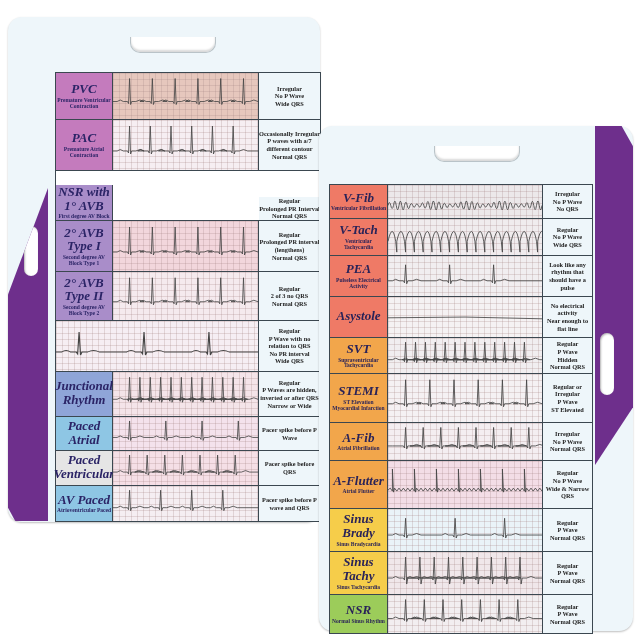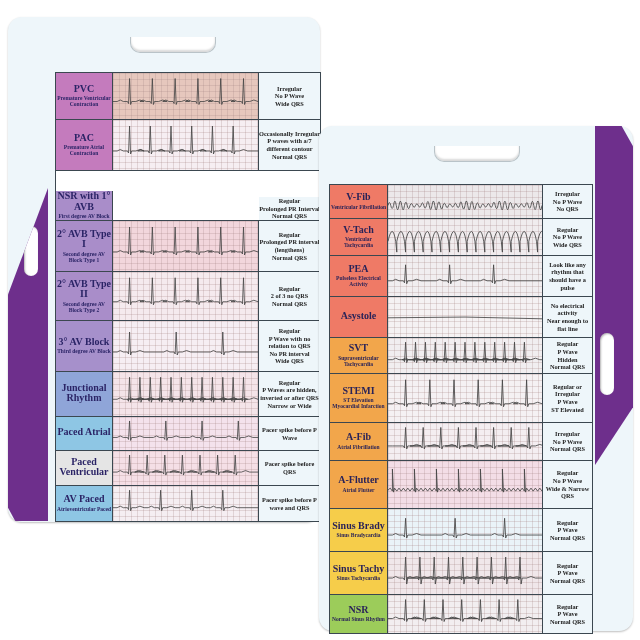--- a/index.html
+++ b/index.html
@@ -18,21 +18,21 @@
   .tab-right .tab-hole{left:5px;top:207px;width:14px;height:62px;}
 
   .table{position:absolute;border:1px solid #3b4750;display:flex;flex-direction:column;background:#fff;}
   .table-left{left:55px;top:72px;width:264px;}
   .table-right{left:329px;top:184px;width:262px;}
   .row{display:flex;border-bottom:1px solid #3b4750;}
   .row:last-child{border-bottom:none;}
   .label{display:flex;flex-direction:column;justify-content:center;align-items:center;text-align:center;border-right:1px solid #3b4750;color:#2b2466;line-height:1.05;}
   .table-left .label{width:56px;}
   .table-right .label{width:57px;color:#2a2358;}
-  .label .name{font-weight:bold;font-size:10px;}
+  .label .name{font-weight:bold;font-size:13px;font-style:italic;}
   .label .sub{font-size:5.5px;font-weight:bold;margin-top:2px;}
   .strip{flex:1;position:relative;border-right:1px solid #3b4750;overflow:hidden;
      background-image:linear-gradient(rgba(170,140,140,0.28) 1px,transparent 1px),linear-gradient(90deg,rgba(170,140,140,0.28) 1px,transparent 1px);
      background-size:6px 6px;}
   .strip svg{position:absolute;left:0;top:0;width:100%;height:100%;}
   .desc{display:flex;align-items:center;justify-content:center;text-align:center;font-size:6.3px;font-weight:bold;color:#222;line-height:1.2;background:#eef6fa;white-space:pre-line;}
   .table-left .desc{width:61px;}
   .table-right .desc{width:49px;}
 </style>
 </head>
@@ -109,24 +109,20 @@
       <div class="strip" style="background-color:#f5eaee">
         <svg viewBox="0 0 140 48" preserveAspectRatio="none">
           <path d="M0 29.759999999999998 L4 29.759999999999998 Q7 26.759999999999998 10 29.759999999999998 L14 29.759999999999998 L15 31.759999999999998 L16 5.759999999999998 L17 32.76 L18 29.759999999999998 L22 29.759999999999998 Q26 26.759999999999998 30 29.759999999999998 L26 29.759999999999998 Q29 26.759999999999998 32 29.759999999999998 L36 29.759999999999998 L37 31.759999999999998 L38 5.759999999999998 L39 32.76 L40 29.759999999999998 L44 29.759999999999998 Q48 26.759999999999998 52 29.759999999999998 L48 29.759999999999998 Q51 26.759999999999998 54 29.759999999999998 L58 29.759999999999998 L59 31.759999999999998 L60 5.759999999999998 L61 32.76 L62 29.759999999999998 L66 29.759999999999998 Q70 26.759999999999998 74 29.759999999999998 L70 29.759999999999998 Q73 26.759999999999998 76 29.759999999999998 L80 29.759999999999998 L81 31.759999999999998 L82 5.759999999999998 L83 32.76 L84 29.759999999999998 L88 29.759999999999998 Q92 26.759999999999998 96 29.759999999999998 L92 29.759999999999998 Q95 26.759999999999998 98 29.759999999999998 L102 29.759999999999998 L103 31.759999999999998 L104 5.759999999999998 L105 32.76 L106 29.759999999999998 L110 29.759999999999998 Q114 26.759999999999998 118 29.759999999999998 L114 29.759999999999998 Q117 26.759999999999998 120 29.759999999999998 L124 29.759999999999998 L125 31.759999999999998 L126 5.759999999999998 L127 32.76 L128 29.759999999999998 L132 29.759999999999998 Q136 26.759999999999998 140 29.759999999999998 L140 29.759999999999998" fill="none" stroke="#444" stroke-width="0.8"></path>
         </svg>
       </div>
       <div class="desc">Regular
 2 of 3 no QRS
 Normal QRS</div>
     </div>
     <div class="row" style="height: 50px;">
-      <div class="label" style="background:#a690cb">
-        <span class="name">3° AV Block</span>
-        <span class="sub">Third degree AV Block</span>
-      </div>
       <div class="strip" style="background-color:#f6eef3">
         <svg viewBox="0 0 140 50" preserveAspectRatio="none">
           <path d="M0 31 L4 31 Q7 28 10 31 L14 31 L15 33 L16 11 L17 34 L18 31 L22 31 Q26 28 30 31 L49 31 Q52 28 55 31 L59 31 L60 33 L61 11 L62 34 L63 31 L67 31 Q71 28 75 31 L94 31 Q97 28 100 31 L104 31 L105 33 L106 11 L107 34 L108 31 L112 31 Q116 28 120 31 L140 31" fill="none" stroke="#444" stroke-width="0.8"></path>
         </svg>
       </div>
       <div class="desc">Regular
 P Wave with no relation to QRS
 No PR interval
 Wide QRS</div>
     </div>

